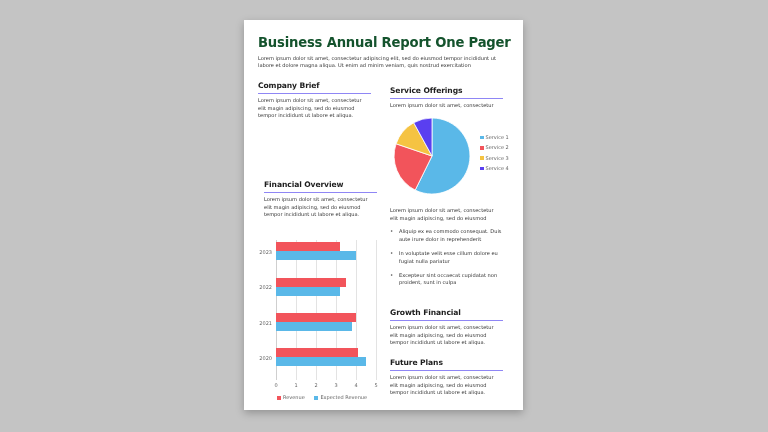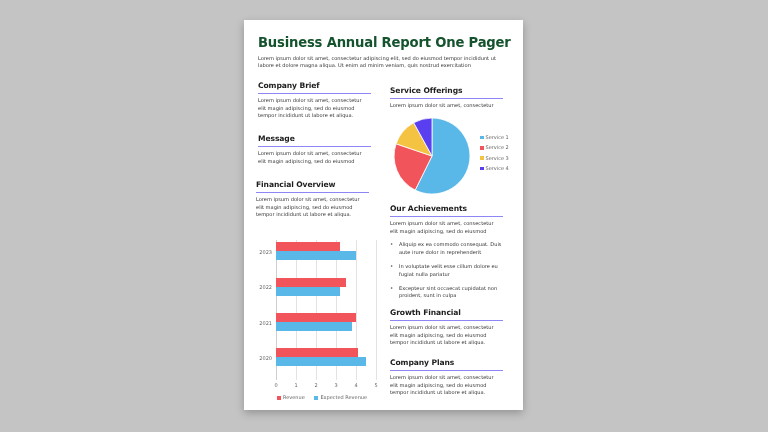--- a/index.html
+++ b/index.html
@@ -50,26 +50,22 @@
 
 <div class="page">
   <div class="title">Business Annual Report One Pager</div>
   <div class="subtitle">Lorem ipsum dolor sit amet, consectetur adipiscing elit, sed do eiusmod tempor incididunt ut labore et dolore magna aliqua. Ut enim ad minim veniam, quis nostrud exercitation</div>
 
   <div class="section" style="left:14px; top:61px;">
     <h2>Company Brief</h2>
     <p>Lorem ipsum dolor sit amet, consectetur elit magin adipiscing, sed do eiusmod tempor incididunt ut labore et aliqua.</p>
   </div>
 
-  <div class="section" style="left:14px; top:114px;">
-    <h2>Message</h2>
-    <p>Lorem ipsum dolor sit amet, consectetur elit magin adipiscing, sed do eiusmod</p>
-  </div>
 
-  <div class="section" style="left:12px; top:160px;">
+  <div class="section" style="left:20px; top:160px;">
     <h2>Financial Overview</h2>
     <p>Lorem ipsum dolor sit amet, consectetur elit magin adipiscing, sed do eiusmod tempor incididunt ut labore et aliqua.</p>
   </div>
 
   <div class="bar-chart">
 
     <div class="axis-line" style="left:24px;"></div>
     <div class="grid-line" style="left:44px;"></div>
     <div class="grid-line" style="left:64px;"></div>
     <div class="grid-line" style="left:84px;"></div>
@@ -125,31 +121,30 @@
   </div>
 
   <div class="pie-legend">
     <div class="row"><span class="dot" style="background:#5ab8e8;"></span><span>Service 1</span></div>
     <div class="row"><span class="dot" style="background:#f2545b;"></span><span>Service 2</span></div>
     <div class="row"><span class="dot" style="background:#f5c342;"></span><span>Service 3</span></div>
     <div class="row"><span class="dot" style="background:#5a3ff0;"></span><span>Service 4</span></div>
   </div>
 
   <div class="section" style="left:146px; top:184px;">
-    <h2>Our Achievements</h2>
     <p>Lorem ipsum dolor sit amet, consectetur elit magin adipiscing, sed do eiusmod</p>
     <ul>
       <li>Aliquip ex ea commodo consequat. Duis aute irure dolor in reprehenderit</li>
       <li>In voluptate velit esse cillum dolore eu fugiat nulla pariatur</li>
       <li>Excepteur sint occaecat cupidatat non proident, sunt in culpa</li>
     </ul>
   </div>
 
   <div class="section" style="left:146px; top:288px;">
     <h2>Growth Financial</h2>
     <p>Lorem ipsum dolor sit amet, consectetur elit magin adipiscing, sed do eiusmod tempor incididunt ut labore et aliqua.</p>
   </div>
 
   <div class="section" style="left:146px; top:338px;">
-    <h2>Company Plans</h2>
+    <h2>Future Plans</h2>
     <p>Lorem ipsum dolor sit amet, consectetur elit magin adipiscing, sed do eiusmod tempor incididunt ut labore et aliqua.</p>
   </div>
 </div>
 
 </body></html>

